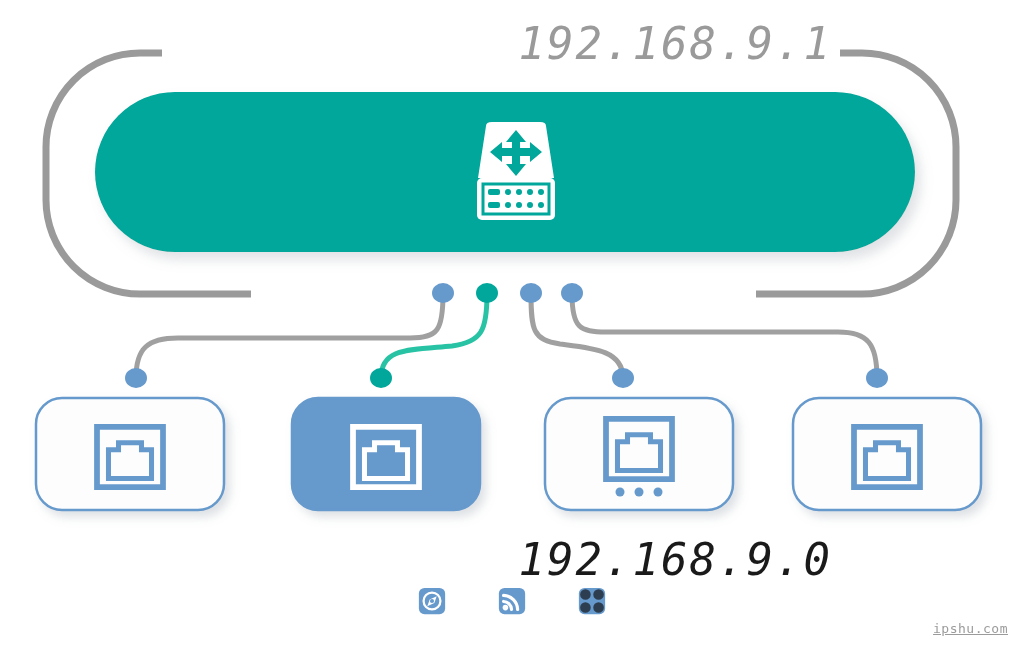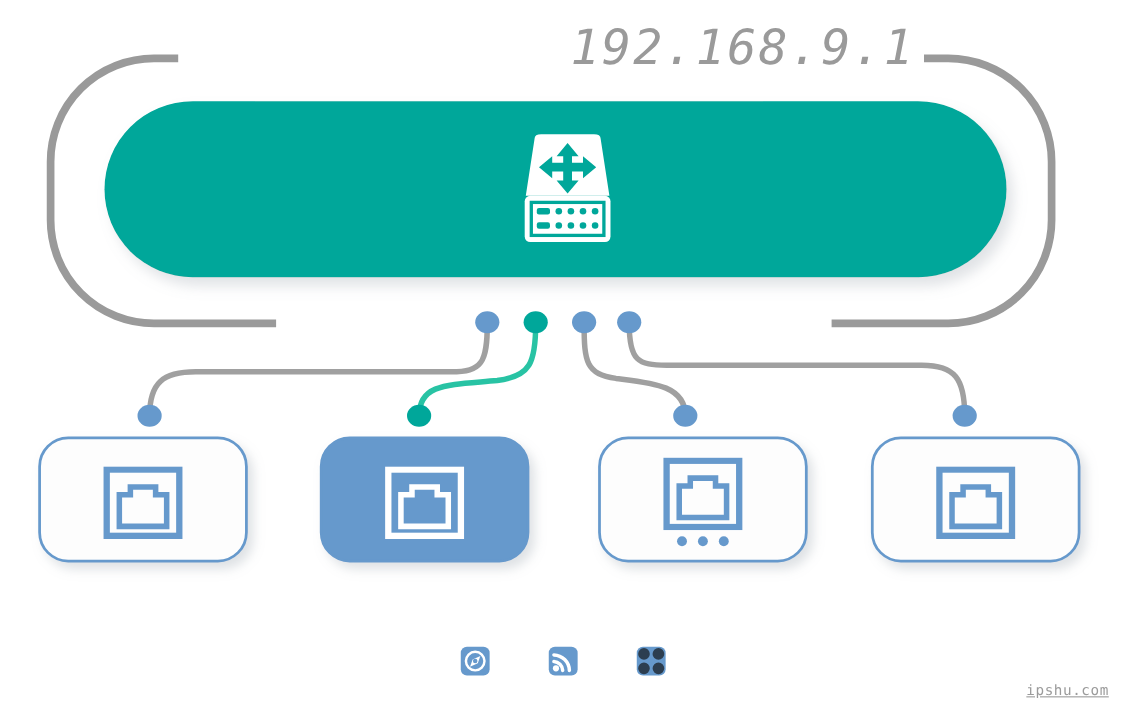--- a/index.html
+++ b/index.html
@@ -204,20 +204,21 @@
     </g>
 
     <g>
       <rect x="793" y="398" width="188" height="112" rx="26" ry="26" fill="#fdfdfd" stroke="#6699cc" stroke-width="2.5" filter="url(#box-shadow)"></rect>
       <g color="#6699cc">
         <use href="#rj45" x="847" y="424" width="80" height="66"></use>
       </g>
     </g>
   </svg>
 
+  <div class="ip-label" id="subnet-label">192.168.9.0</div>
 
   <div id="footer-icons">
 
     <svg class="ficon" viewBox="0 0 32 32">
       <rect x="2" y="2" width="28" height="28" rx="6" fill="#6699cc"></rect>
       <circle cx="16" cy="16" r="9" fill="none" stroke="#ffffff" stroke-width="2.4"></circle>
       <path d="M21 11 L13.5 14.5 L11 21.5 L18.5 18 Z" fill="#ffffff"></path>
       <circle cx="16" cy="16" r="2.2" fill="#6699cc"></circle>
     </svg>
 

